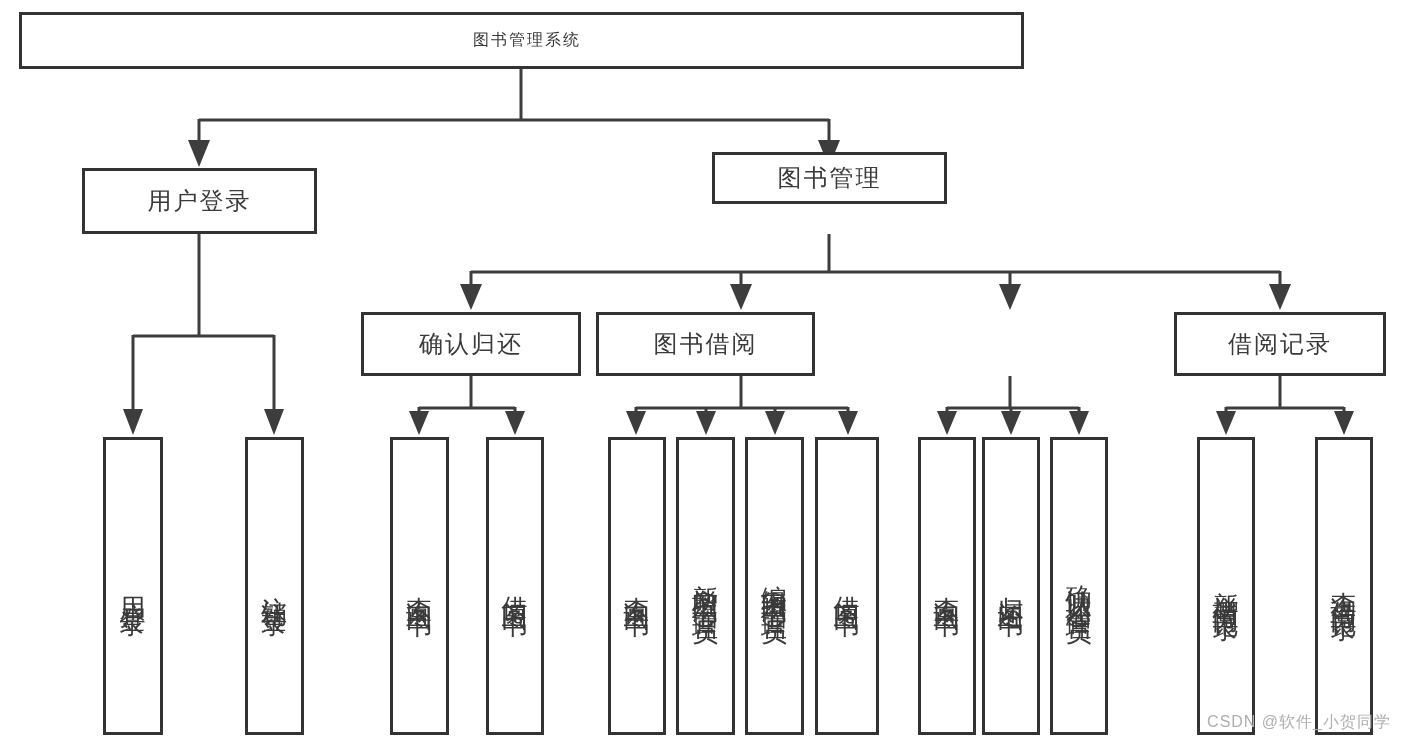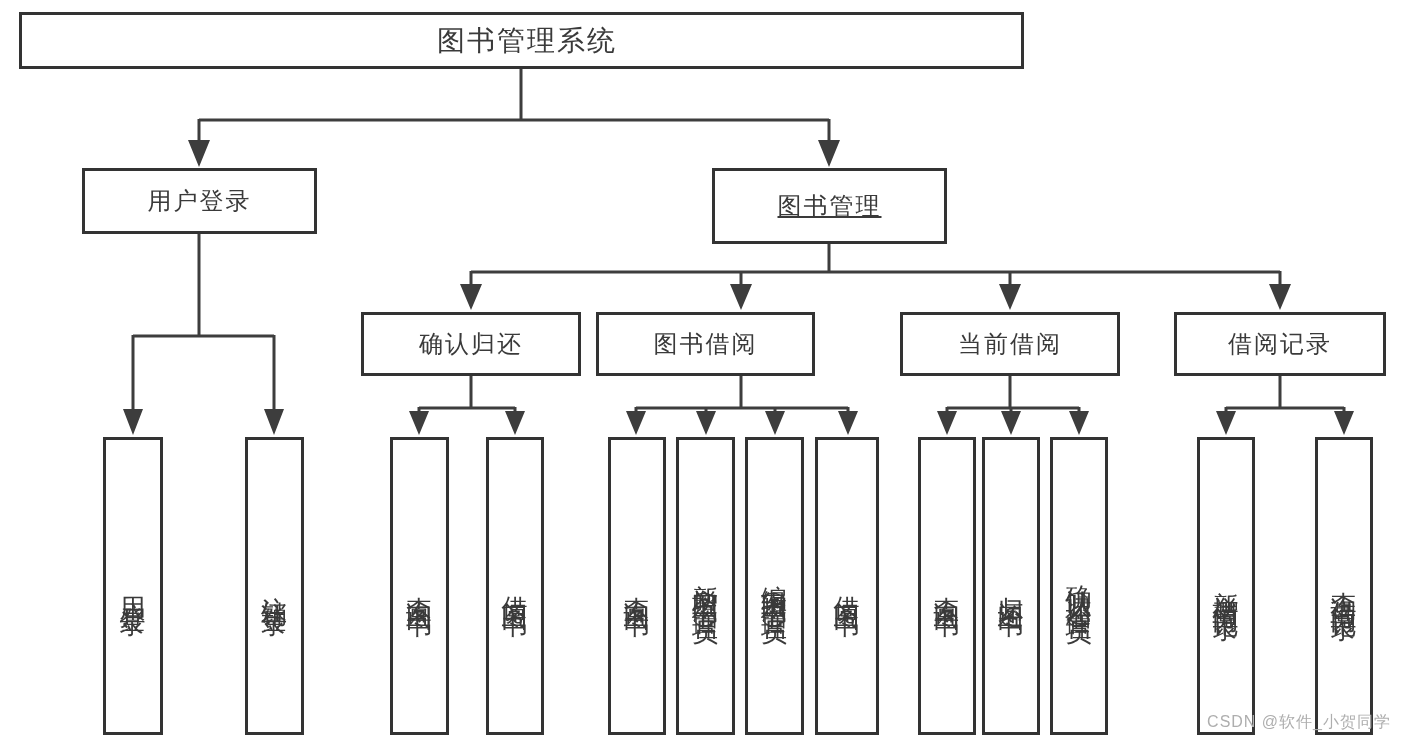--- a/index.html
+++ b/index.html
@@ -39,21 +39,21 @@
     border: 3px solid var(--border);
     color: var(--text);
     display: flex;
     align-items: center;
     justify-content: center;
   }
   .node.h {
     font-size: 24px;
     letter-spacing: 2px;
   }
-  .node.root { font-size: 28px; padding-left: 11px; }
+  .node.root { font-size: 16px; padding-left: 11px; }
   .node.leaf { font-size: 26px; }
   .node.leaf .vtext {
     writing-mode: vertical-lr;
     text-orientation: mixed;
     letter-spacing: 5px;
     line-height: 1;
     white-space: nowrap;
   }
   .watermark {
     position: absolute;
@@ -92,25 +92,24 @@
       M133 435 l-10 -26 h20 z  M274 435 l-10 -26 h20 z
       M419 435 l-10 -24 h20 z  M515 435 l-10 -24 h20 z
       M636 435 l-10 -24 h20 z  M706 435 l-10 -24 h20 z  M775 435 l-10 -24 h20 z  M848 435 l-10 -24 h20 z
       M947 435 l-10 -24 h20 z  M1011 435 l-10 -24 h20 z  M1079 435 l-10 -24 h20 z
       M1226 435 l-10 -24 h20 z M1344 435 l-10 -24 h20 z"></path>
   </svg>
 
   <div class="node root h" style="left:19px; top:12px; width:1005px; height:57px;">图书管理系统</div>
 
   <div class="node h" style="left:82px; top:168px; width:235px; height:66px;">用户登录</div>
-  <div class="node h" style="left:712px; top:168px; width:235px; height:76px;text-decoration:underline;">图书管理</div>
+  <div class="node h" style="left:712px; top:152px; width:235px; height:52px;">图书管理</div>
 
   <div class="node h" style="left:361px; top:312px; width:220px; height:64px;">确认归还</div>
   <div class="node h" style="left:596px; top:312px; width:219px; height:64px;">图书借阅</div>
-  <div class="node h" style="left:900px; top:312px; width:220px; height:64px;">当前借阅</div>
   <div class="node h" style="left:1174px; top:312px; width:212px; height:64px;">借阅记录</div>
 
   <div class="node leaf" style="left:103px; top:437px; width:60px; height:298px;">
     <span class="vtext">用户登录</span>
   </div>
   <div class="node leaf" style="left:245px; top:437px; width:59px; height:298px;">
     <span class="vtext">注销登录</span>
   </div>
 
   <div class="node leaf" style="left:390px; top:437px; width:59px; height:298px;">

